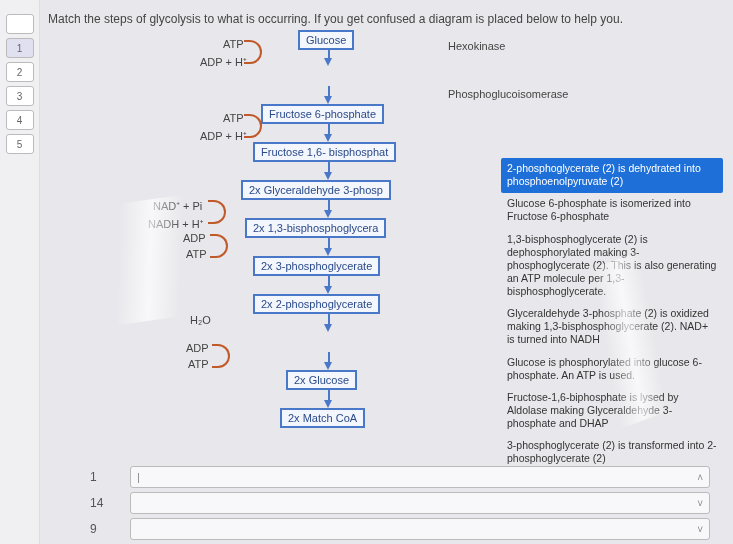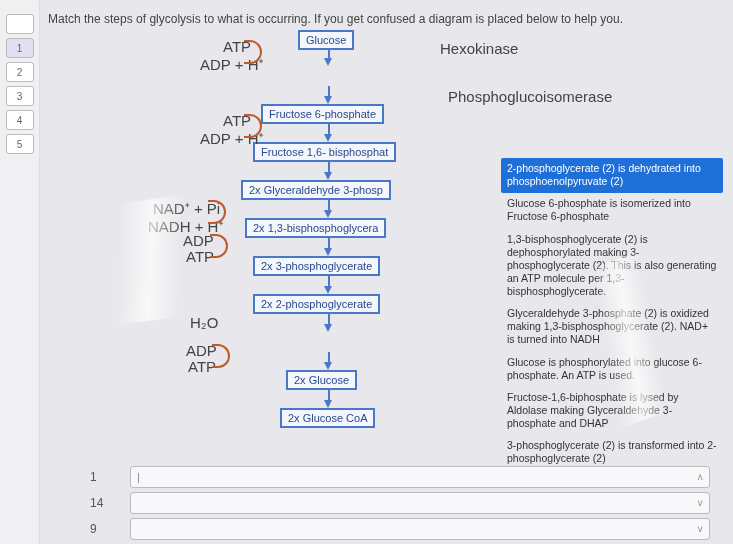--- a/index.html
+++ b/index.html
@@ -5,21 +5,21 @@
   * { box-sizing: border-box; margin: 0; padding: 0; }
   body { font-family: Arial, sans-serif; font-size: 12px; background: #e8e8ec; width: 733px; height: 544px; overflow: hidden; position: relative; }
   .page { display: flex; height: 100%; }
   .left-rail { width: 40px; background: #f0f0f2; border-right: 1px solid #ddd; padding-top: 10px; }
   .rail-item { width: 28px; height: 20px; margin: 4px auto; border: 1px solid #bbb; border-radius: 3px; display:flex;align-items:center;justify-content:center;font-size:10px;color:#666;background:#fff; }
   .rail-item.active { background:#e0e0f0; }
   .content { flex: 1; padding: 12px 8px 8px 8px; position: relative; }
   .prompt { font-size: 12px; color: #444; margin-bottom: 4px; }
   .diagram { position: relative; height: 440px; }
   .node { position:absolute; border:2px solid #4a78c8; border-radius:0; background:#f3f6fc; color:#2a4a8a; padding:2px 6px; font-size:11px; text-align:center; white-space:nowrap; }
-  .label { position:absolute; font-size:15px; color:#444; white-space:nowrap; }
+  .label { position:absolute; font-size:11px; color:#444; white-space:nowrap; }
   .arrow { position:absolute; width:0;height:0;border-left:4px solid transparent;border-right:4px solid transparent;border-top:8px solid #4a78c8; }
   .varrow { position:absolute; width:2px; background:#4a78c8; }
   .curve2 { position:absolute; width:18px; height:24px; border:2px solid #c05a2a; border-left:none; border-top-right-radius:12px; border-bottom-right-radius:12px; }
   .answers { position:absolute; right:2px; top:128px; width:222px; font-size:10.5px; color:#333; }
   .ans { padding:4px 6px; line-height:1.25; border-bottom:1px solid rgba(0,0,0,0); }
   .ans.sel { background:#1e6fd8; color:#fff; border-radius:2px; }
   .bottom-inputs { position:absolute; left:50px; bottom:4px; width:620px; }
   .inp-row { display:flex; align-items:center; margin-top:4px; }
   .inp-num { width:40px; font-size:12px; color:#555; }
   .inp-box { flex:1; height:22px; border:1px solid #bbb; background:#f8f8fa; border-radius:3px; padding:0 6px; font-size:11px; display:flex;align-items:center;justify-content:space-between;color:#888; }
@@ -65,23 +65,23 @@
       <div class="varrow" style="left:280px; top:246px; height:12px;"></div>
         <div class="arrow" style="left:276px; top:256px;"></div>
       <div class="node" style="left:205px; top:264px;">2x 2-phosphoglycerate</div>
       <div class="varrow" style="left:280px; top:284px; height:12px;"></div>
         <div class="arrow" style="left:276px; top:294px;"></div>
       <div class="varrow" style="left:280px; top:322px; height:12px;"></div>
         <div class="arrow" style="left:276px; top:332px;"></div>
       <div class="node" style="left:238px; top:340px;">2x Glucose</div>
       <div class="varrow" style="left:280px; top:360px; height:12px;"></div>
         <div class="arrow" style="left:276px; top:370px;"></div>
-      <div class="node" style="left:232px; top:378px;">2x Glucose CoA</div>
+      <div class="node" style="left:232px; top:378px;">2x Match CoA</div>
 
-      <div class="label" style="left:392px; top:10px;">Hexokinase</div>
+      <div class="label" style="left:400px; top:10px;">Hexokinase</div>
       <div class="label" style="left:400px; top:58px;">Phosphoglucoisomerase</div>
 
       <div class="label" style="left:175px; top:8px;">ATP</div>
       <div class="label" style="left:152px; top:24px;">ADP + H⁺</div>
       <div class="curve2" style="left:196px; top:10px;"></div>
 
       <div class="label" style="left:175px; top:82px;">ATP</div>
       <div class="label" style="left:152px; top:98px;">ADP + H⁺</div>
       <div class="curve2" style="left:196px; top:84px;"></div>
 

